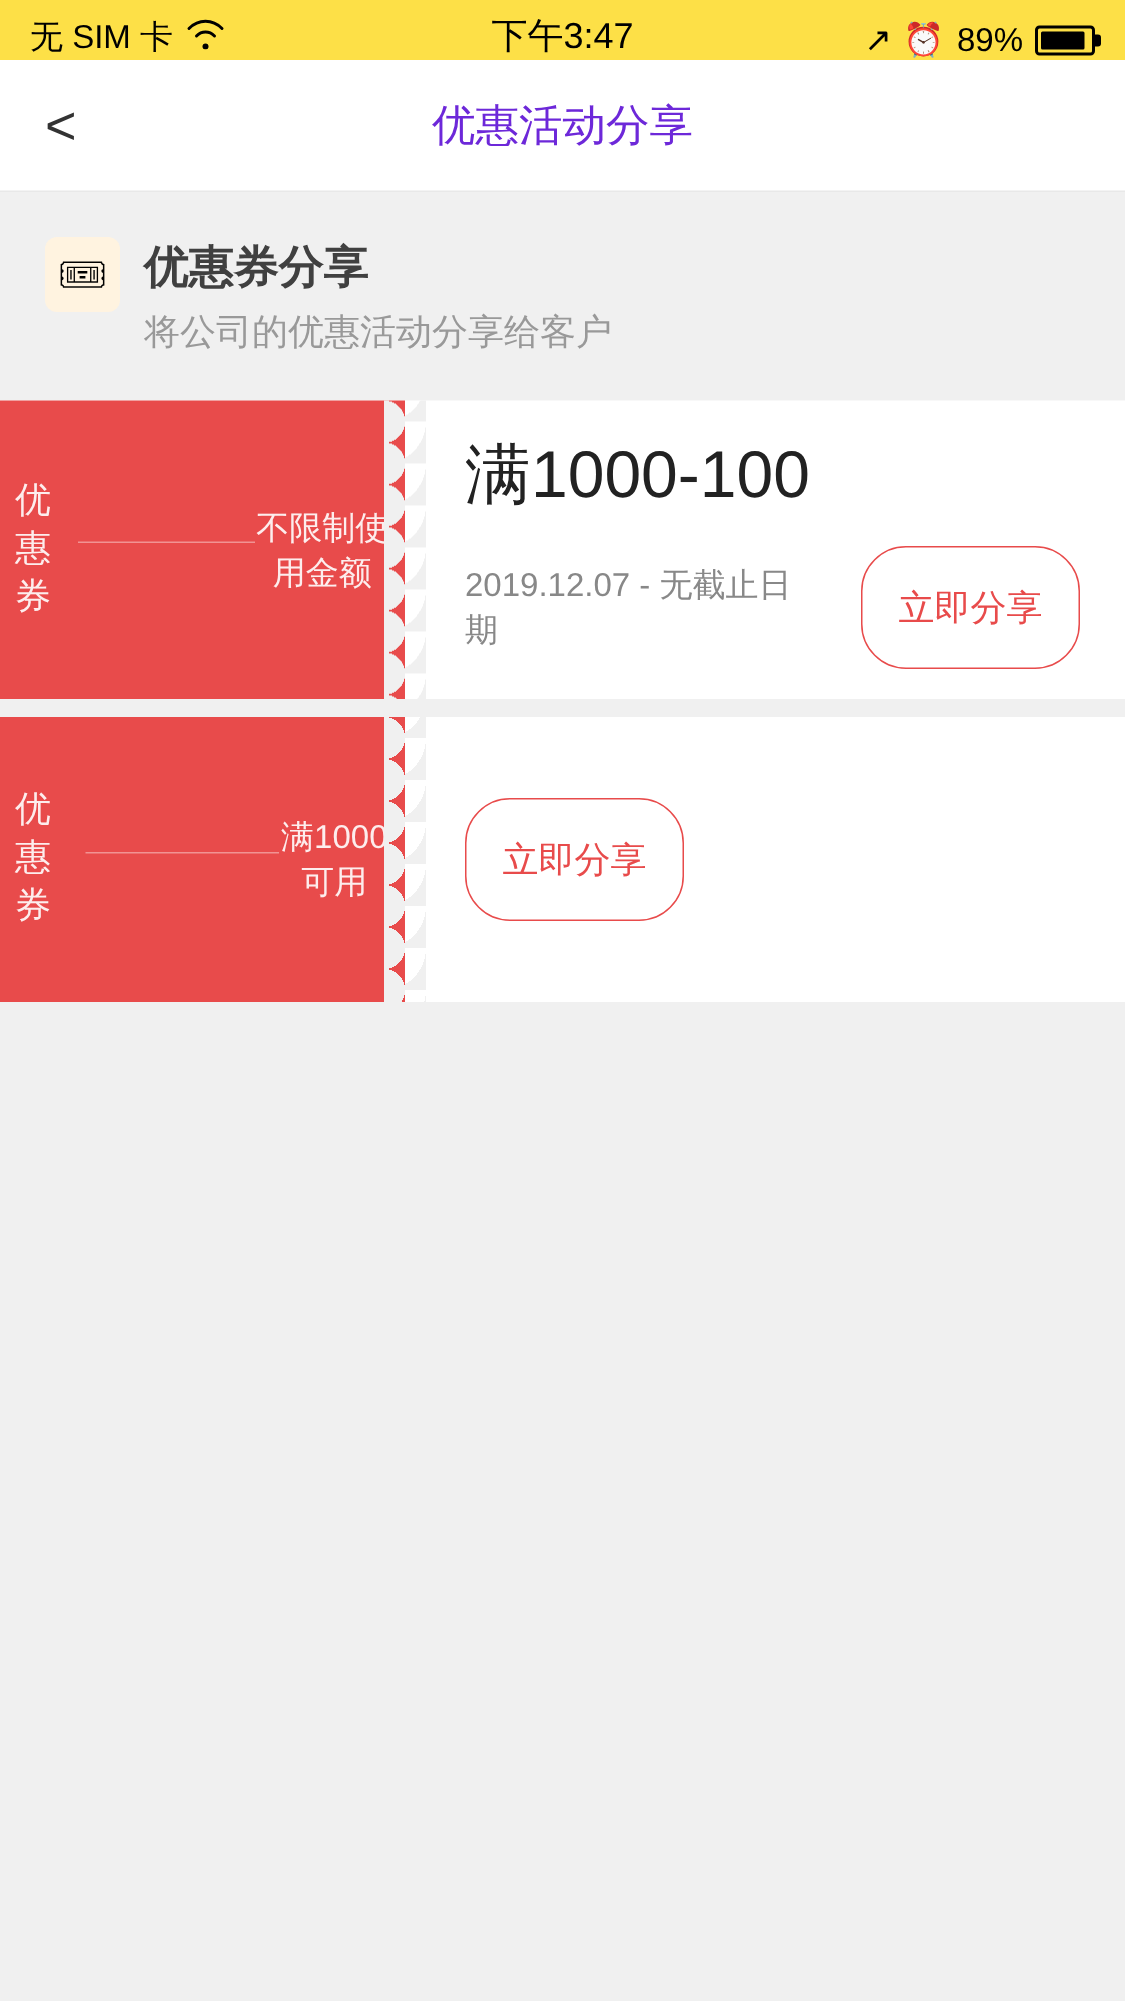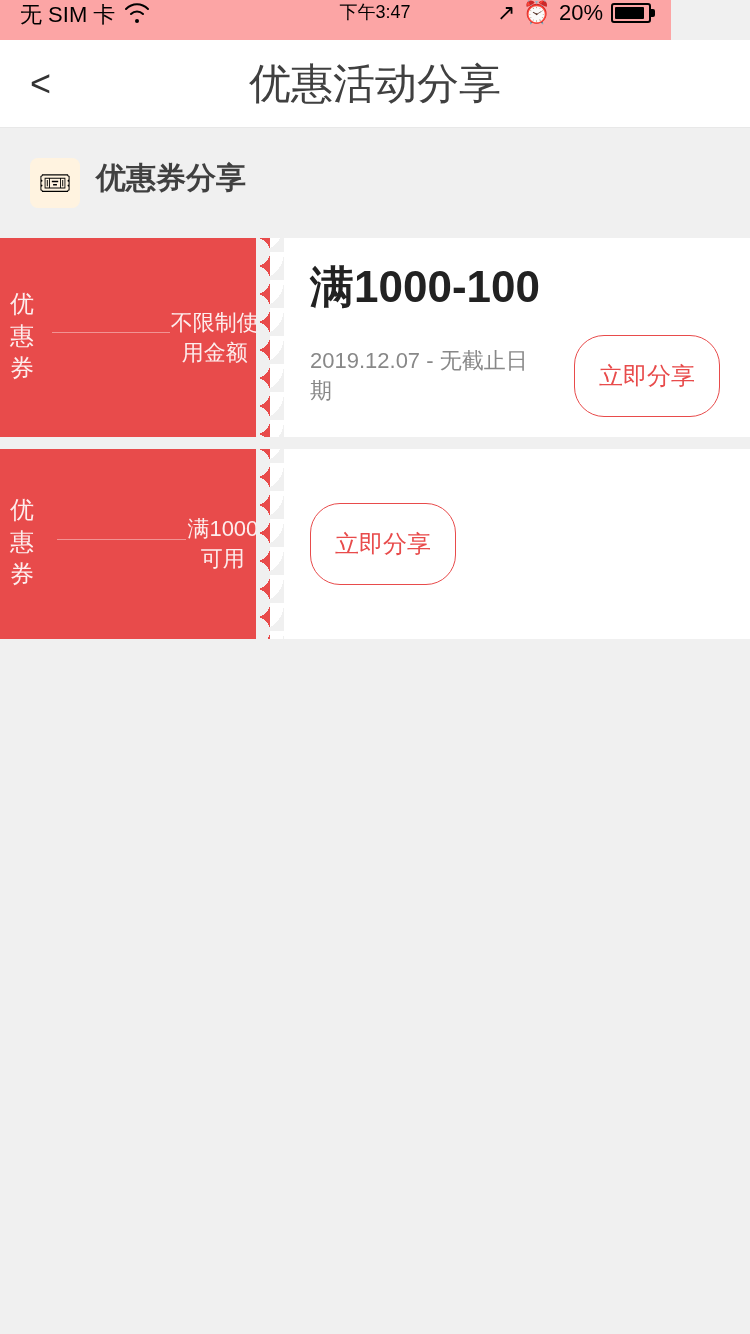--- a/index.html
+++ b/index.html
@@ -6,37 +6,37 @@
     * { margin: 0; padding: 0; box-sizing: border-box; }
     body {
       width: 750px;
       min-height: 1334px;
       background: #f0f0f0;
       font-family: -apple-system, "PingFang SC", "Helvetica Neue", Arial, sans-serif;
     }
 
     
     .status-bar {
-      width: 671px;
+      width: 750px;
       height: 40px;
-      background: #fca5a5;
-      display: flex;
-      align-items: flex-start;
+      background: #fde047;
+      display: flex;
+      align-items: flex-end;
       justify-content: space-between;
       padding: 0 20px;
       font-size: 24px;
     }
     .status-left {
       display: flex;
       align-items: center;
       gap: 8px;
       font-size: 22px;
     }
     .status-center {
-      font-size: 18px;
+      font-size: 24px;
       font-weight: 500;
       position: absolute;
       left: 50%;
       transform: translateX(-50%);
     }
     .status-right {
       display: flex;
       align-items: center;
       gap: 8px;
       font-size: 22px;
@@ -81,23 +81,23 @@
       border-bottom: 1px solid #e8e8e8;
     }
     .nav-back {
       position: absolute;
       left: 30px;
       font-size: 36px;
       color: #333;
       cursor: pointer;
     }
     .nav-title {
-      font-size: 42px;
+      font-size: 29px;
       font-weight: 500;
-      color: #404040;
+      color: #6d28d9;
     }
 
     
     .section-header {
       background: #f0f0f0;
       padding: 30px 30px 20px 30px;
       display: flex;
       align-items: flex-start;
       gap: 16px;
     }
@@ -196,21 +196,21 @@
     
     .coupon-right {
       flex: 1;
       display: flex;
       flex-direction: column;
       justify-content: center;
       padding: 20px 30px 20px 40px;
     }
     .coupon-name {
       font-size: 44px;
-      font-weight: 700;
+      font-weight: 400;
       color: #222;
       margin-bottom: 18px;
     }
     .coupon-meta {
       display: flex;
       align-items: center;
       justify-content: space-between;
       gap: 28px;
     }
     .coupon-date {
@@ -248,41 +248,42 @@
         <path d="M14 18a2 2 0 1 1 0 4 2 2 0 0 1 0-4z" fill="#000"></path>
         <path d="M8 13c1.6-1.6 3.8-2.6 6-2.6s4.4 1 6 2.6" stroke="#000" stroke-width="2" fill="none" stroke-linecap="round"></path>
         <path d="M3 8c3-3 7-4.8 11-4.8s8 1.8 11 4.8" stroke="#000" stroke-width="2" fill="none" stroke-linecap="round"></path>
       </svg>
     </span>
   </div>
   <div class="status-center">下午3:47</div>
   <div class="status-right">
     <span>↗</span>
     <span>⏰</span>
-    <span>20%</span>
+    <span>89%</span>
     <span class="battery-icon">
       <span class="battery-fill"></span>
     </span>
   </div>
 </div>
 
 <div class="nav-bar">
   <span class="nav-back">&lt;</span>
   <span class="nav-title">优惠活动分享</span>
 </div>
 
 <div class="section-header">
   <div class="section-icon">
     <svg width="50" height="50" viewBox="0 0 50 50">
       <rect width="50" height="50" rx="8" fill="#fff3e0"></rect>
       <text x="25" y="34" text-anchor="middle" font-size="26">🎟</text>
     </svg>
   </div>
   <div class="section-text-wrap">
     <span class="section-title">优惠券分享</span>
+    <span class="section-subtitle">将公司的优惠活动分享给客户</span>
   </div>
 </div>
 
 <div class="coupon-list">
 <div class="coupon-card">
       <div class="coupon-left">
         <span class="coupon-label">优惠券</span>
         <div class="coupon-divider"></div>
         <span class="coupon-condition">不限制使用金额</span>
       </div>

